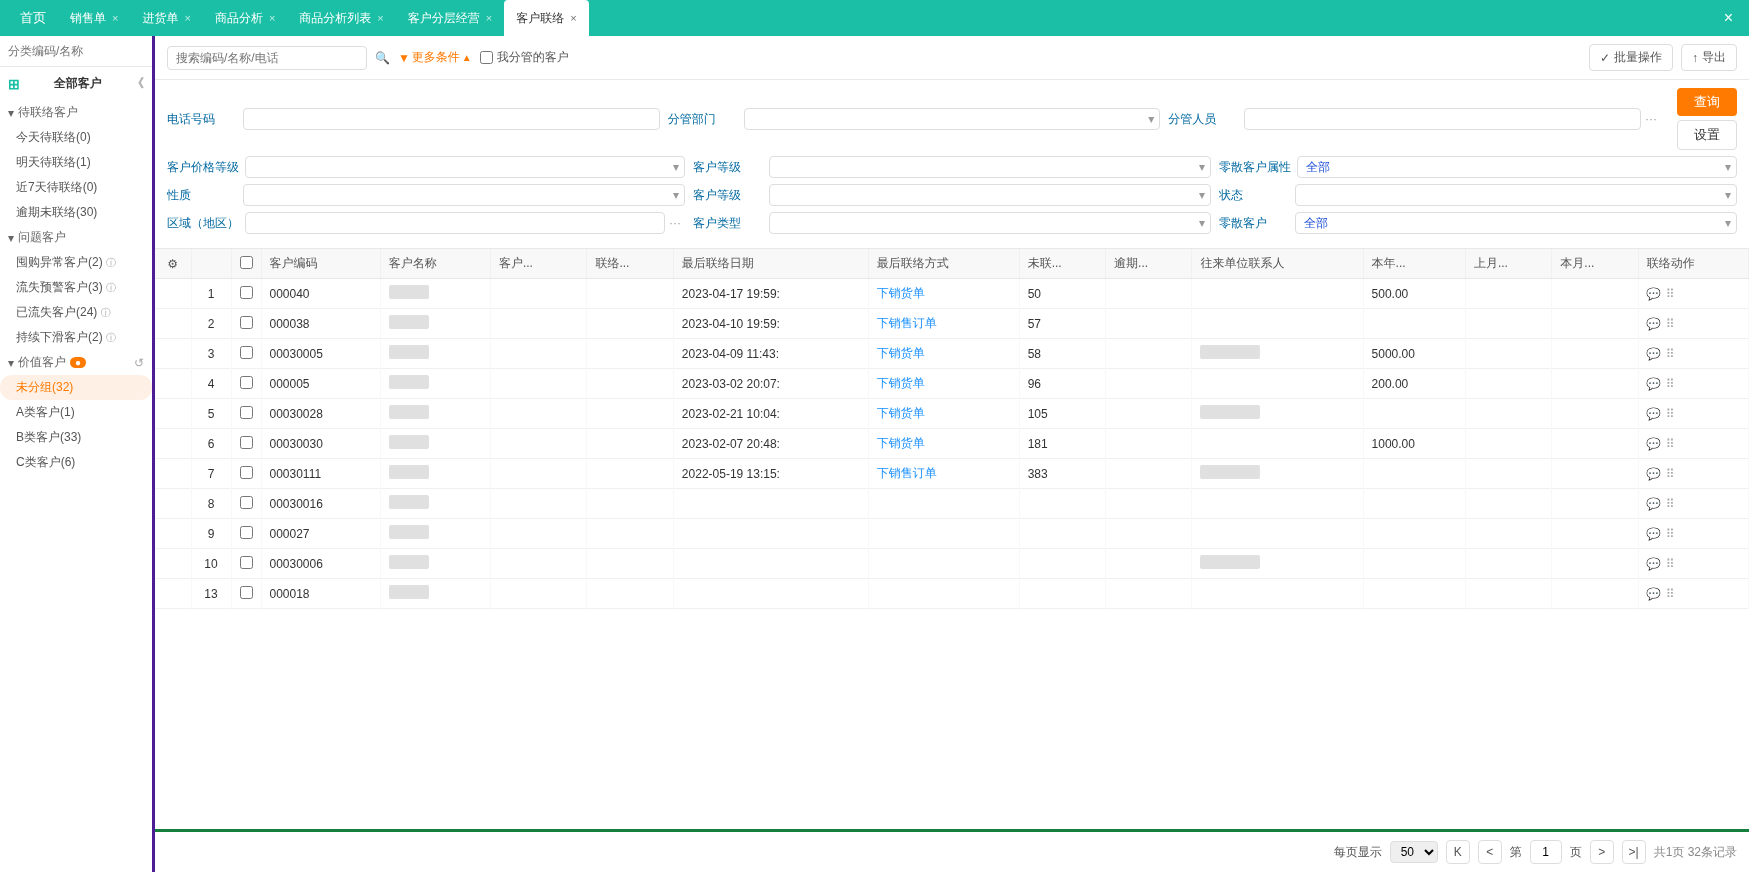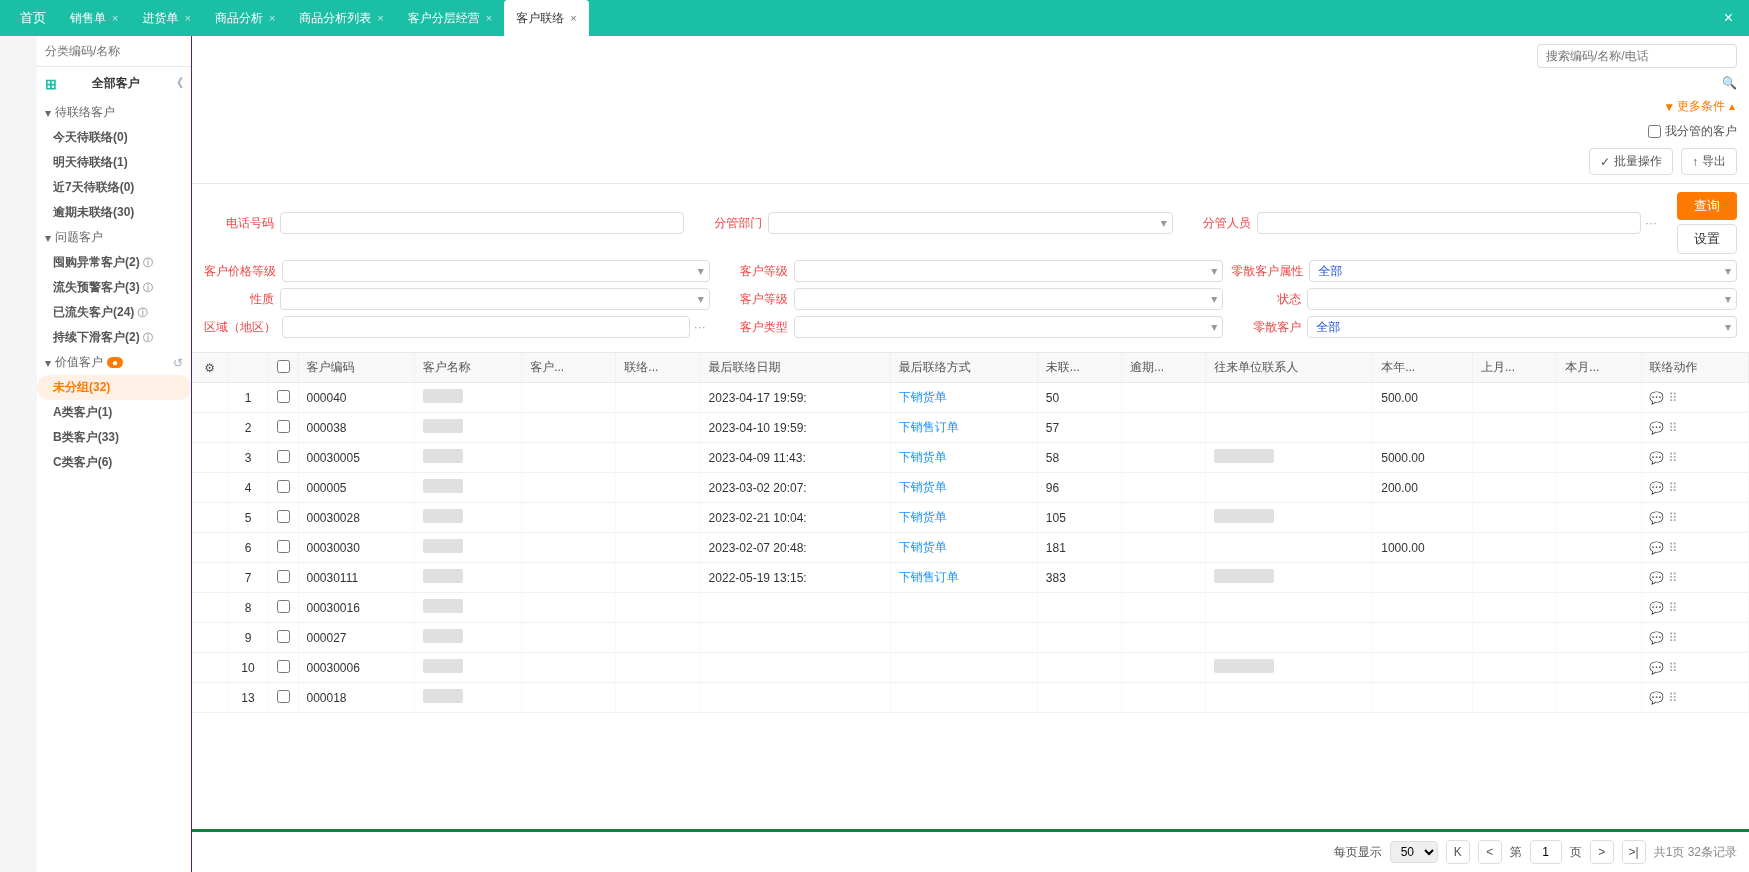--- a/index.html
+++ b/index.html
@@ -54,24 +54,23 @@
     
     .main-layout {
       display: flex;
       height: calc(100vh - 36px);
     }
 
     
     .sidebar {
       width: 155px;
       background: #fff;
-      border-right: 1px solid #4c1d95;
+      border-right: 3px solid #4c1d95;
       overflow-y: auto;
       flex-shrink: 0;
-      margin-left: 37px;
     }
     .sidebar-search {
       display: flex;
       align-items: center;
       padding: 8px;
       border-bottom: 1px solid #e8e8e8;
     }
     .sidebar-search input {
       flex: 1;
       border: none;
@@ -96,21 +95,20 @@
       color: #666;
       font-size: 12px;
       cursor: pointer;
     }
     .sidebar-section-title .arrow { margin-right: 4px; }
     .sidebar-item {
       padding: 4px 8px 4px 16px;
       color: #555;
       cursor: pointer;
       font-size: 12px;
-      font-weight: bold;
     }
     .sidebar-item.active {
       background: #fff0e6;
       color: #ff7a00;
       border-radius: 12px;
     }
     .icon-grid { margin-right: 4px; color: #1abfa5; font-size: 14px; }
 
     
     .content-area {
@@ -119,23 +117,22 @@
       flex-direction: column;
       overflow: hidden;
     }
 
     
     .filter-bar {
       background: #fff;
       padding: 8px 12px;
       border-bottom: 1px solid #e8e8e8;
       display: flex;
-      align-items: flex-end;
+      align-items: center;
       gap: 8px;
-      flex-direction: column;
     }
     .filter-search-input {
       border: 1px solid #ddd;
       border-radius: 4px;
       padding: 4px 8px;
       width: 200px;
       outline: none;
       font-size: 12px;
     }
     .filter-more {
@@ -184,24 +181,24 @@
       gap: 8px;
       margin-bottom: 6px;
     }
     .filter-field {
       display: flex;
       align-items: center;
       flex: 1;
       min-width: 0;
     }
     .filter-label {
-      color: #ef4444;
+      color: #0369a1;
       white-space: nowrap;
       min-width: 70px;
-      text-align: right;
+      text-align: left;
       margin-right: 6px;
       font-size: 12px;
     }
     .filter-input {
       flex: 1;
       border: 1px solid #ddd;
       border-radius: 4px;
       padding: 3px 8px;
       font-size: 12px;
       outline: none;

